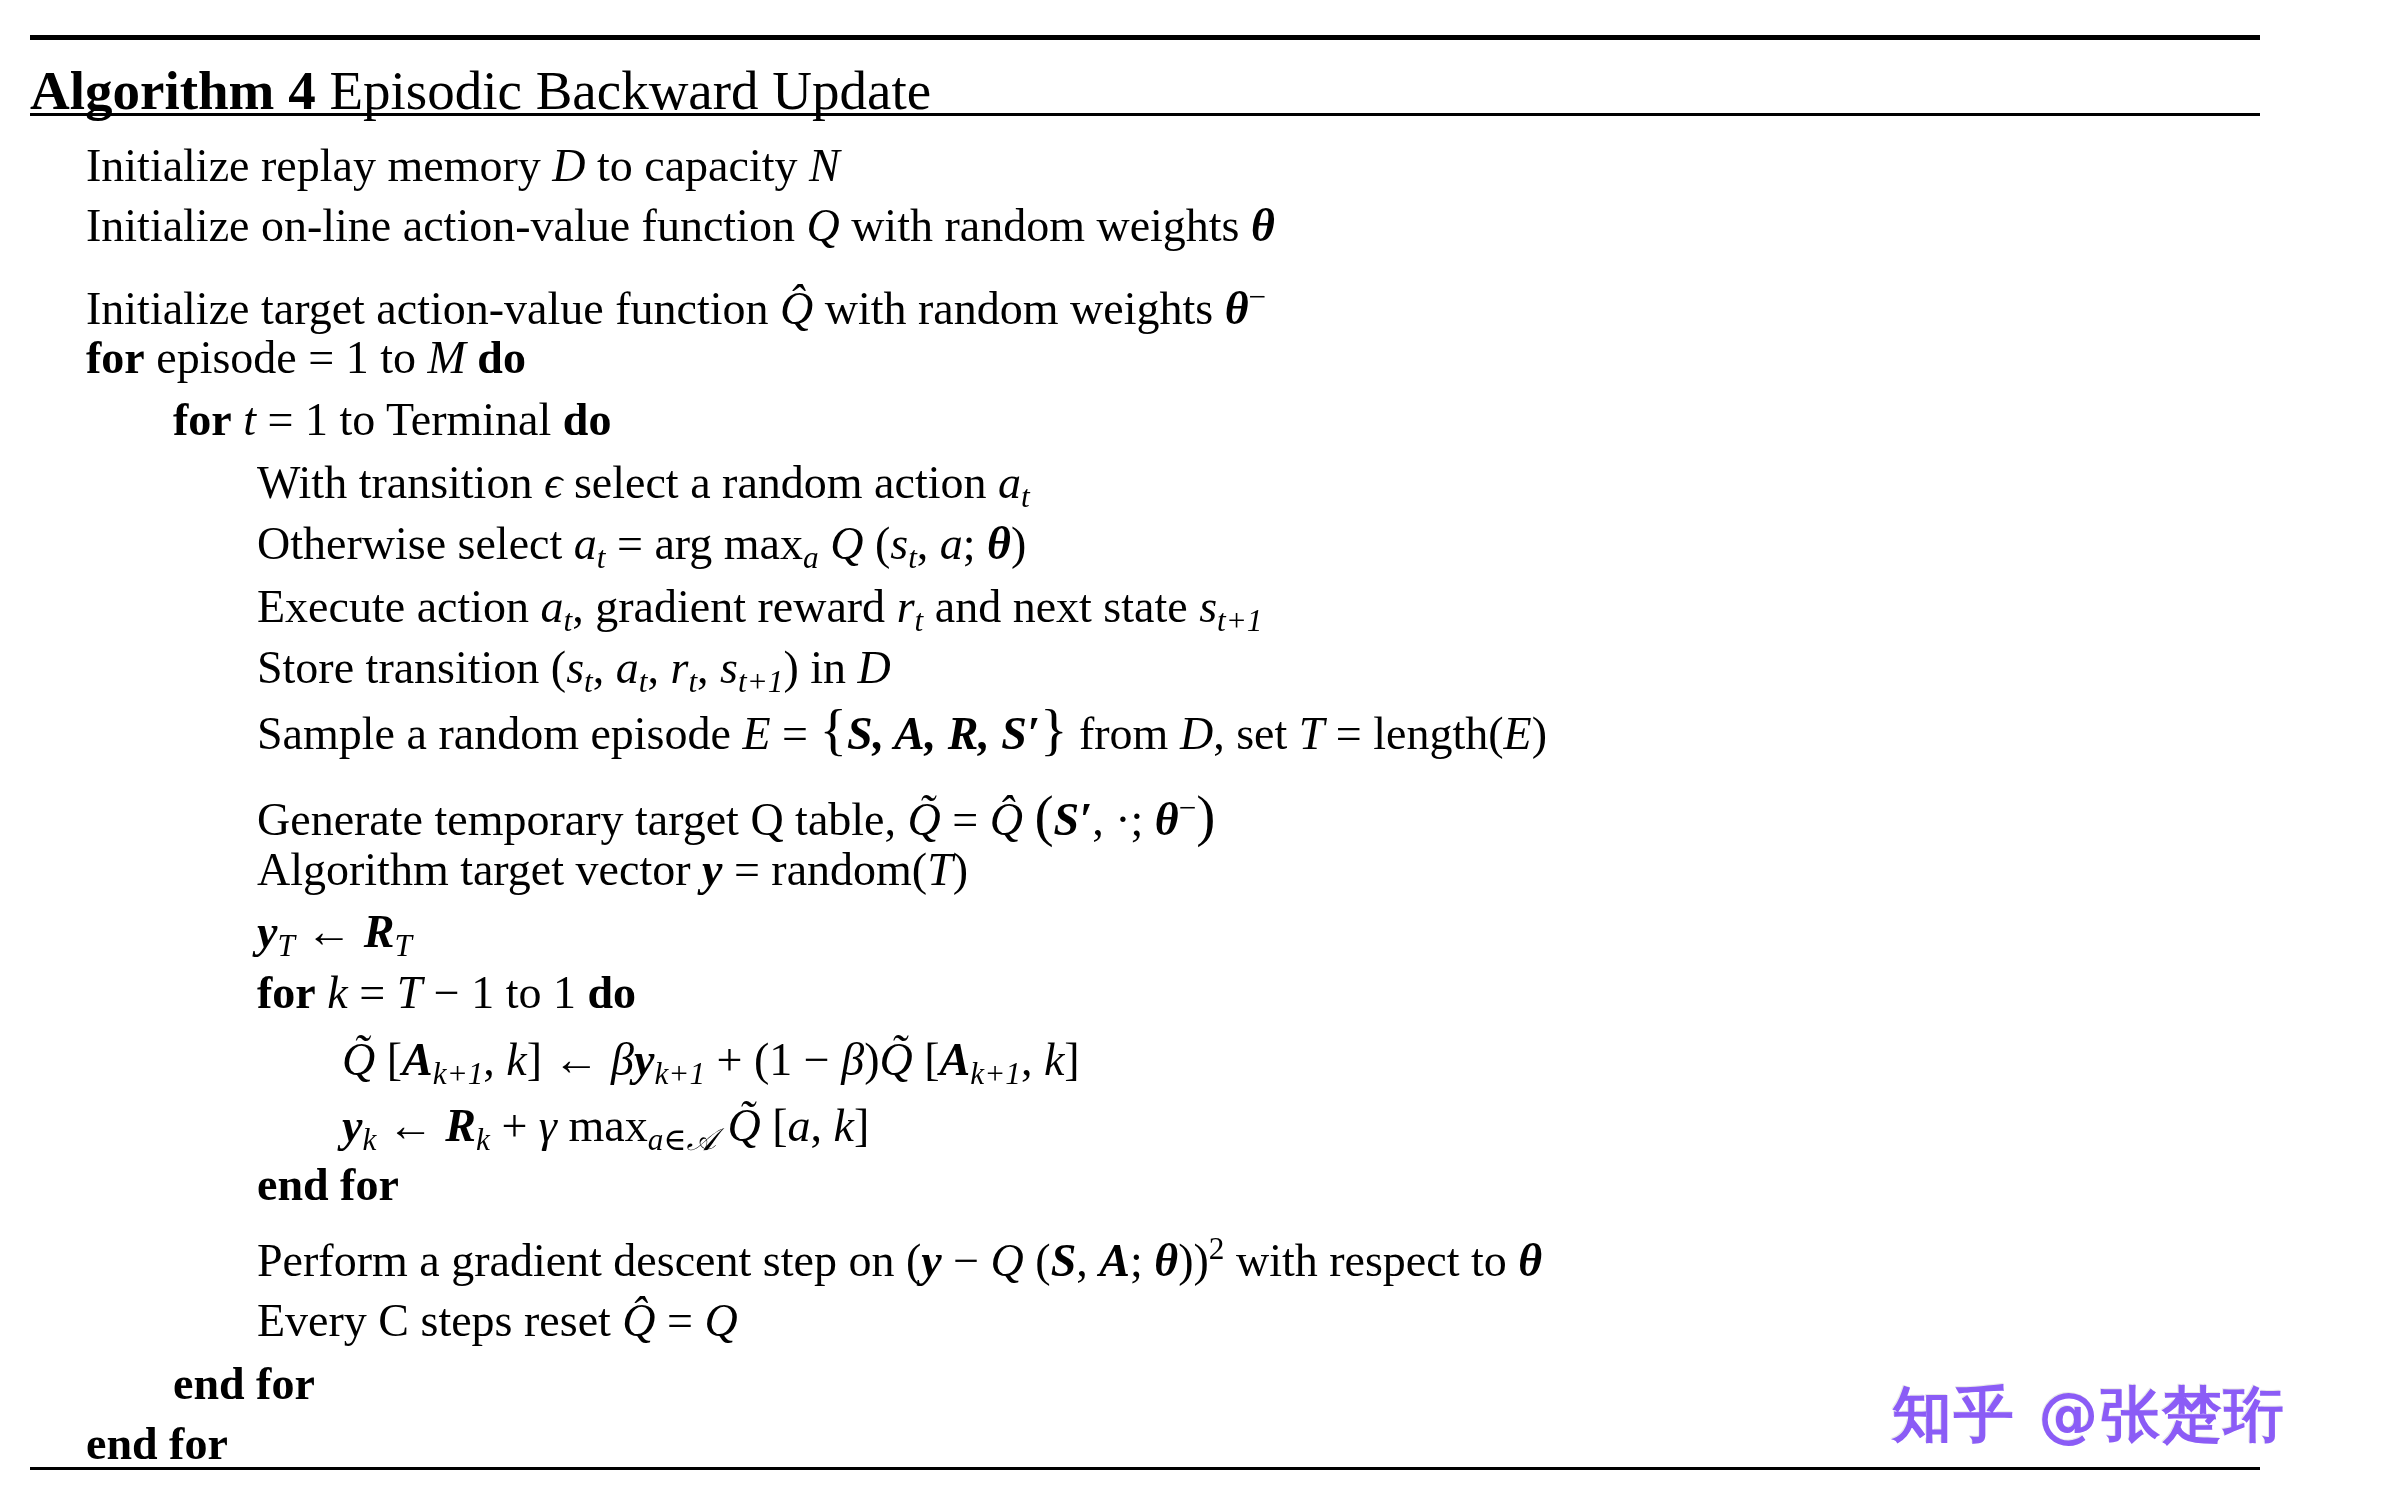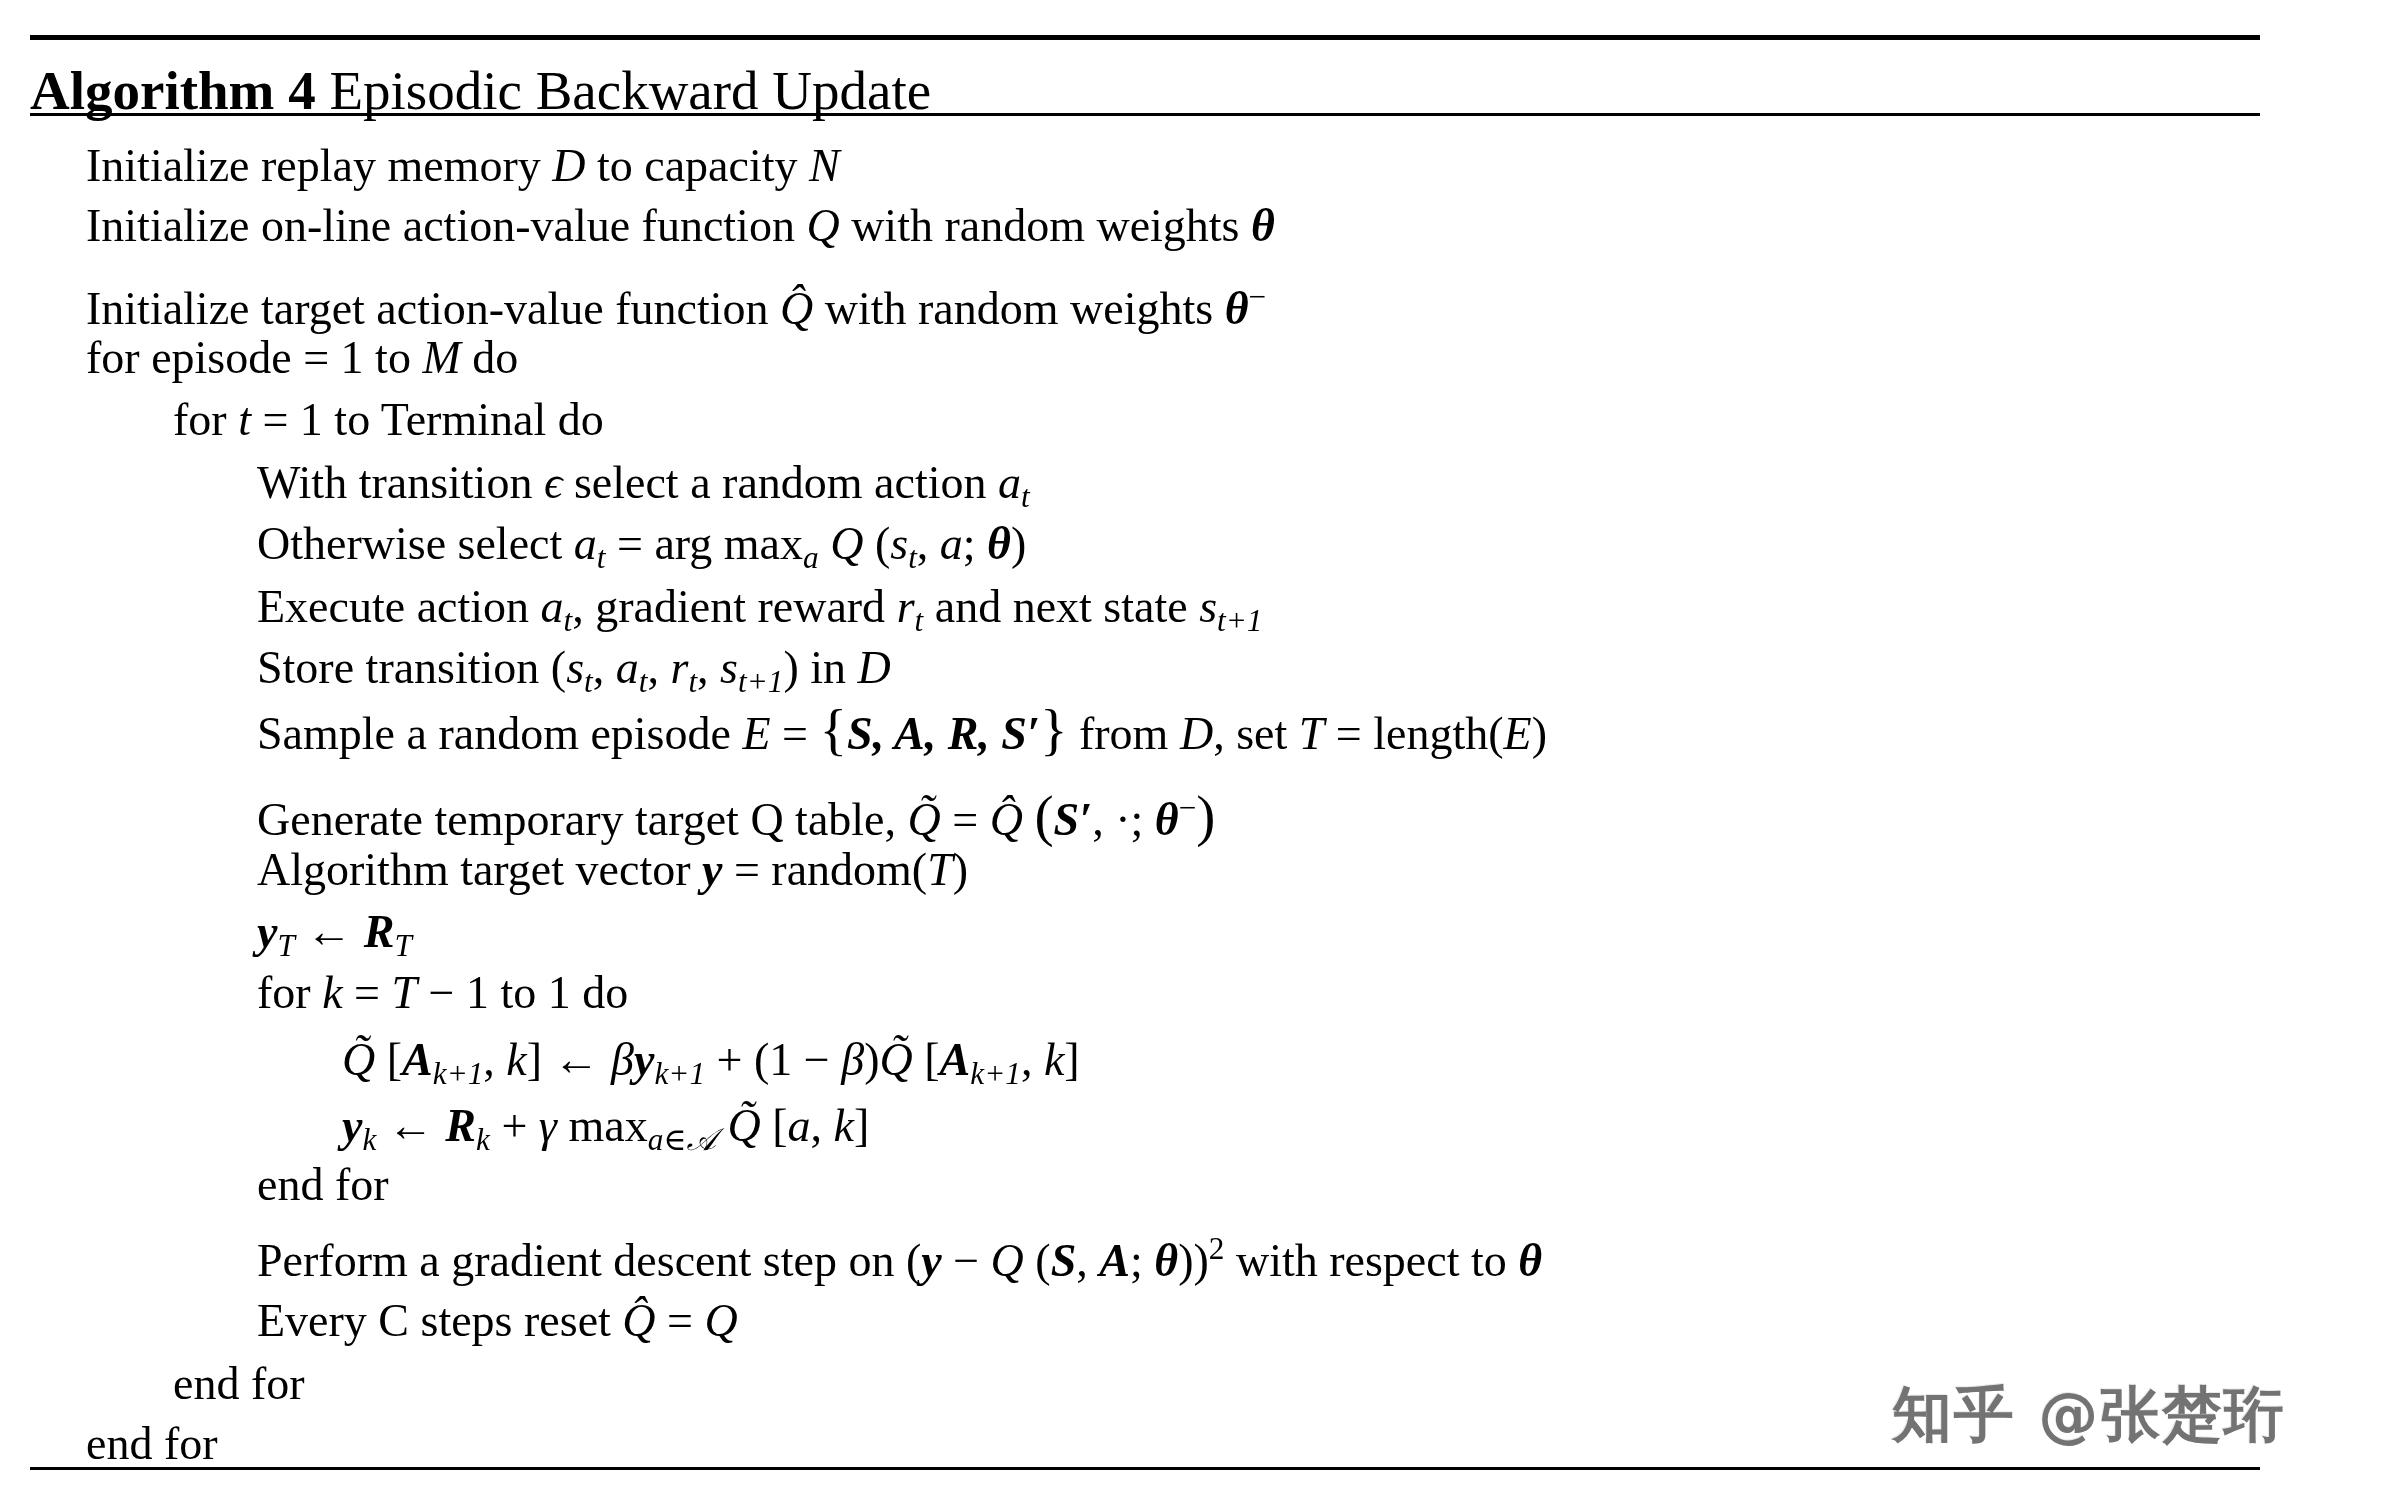--- a/index.html
+++ b/index.html
@@ -5,28 +5,28 @@
   html, body { margin: 0; padding: 0; background: #ffffff; }
   body { width: 2401px; height: 1508px; position: relative; overflow: hidden;
          font-family: "Liberation Serif", "DejaVu Serif", serif; color: #000; }
   .rule { position: absolute; left: 30px; width: 2230px; background: #000; }
   .rule.top { top: 35px; height: 4.5px; }
   .rule.mid { top: 113px; height: 2.7px; }
   .rule.bot { top: 1467px; height: 2.7px; }
   .title { position: absolute; left: 30px; top: 91px; font-size: 55px; line-height: 0; white-space: nowrap; }
   .title .lbl { font-weight: bold; }
   .line { position: absolute; font-size: 46px; line-height: 0; white-space: nowrap; }
-  .seg-b { font-weight: normal; margin-top: 9px; }
+  .seg-b { font-weight: bold; margin-top: 9px; }
   .seg-i { font-style: italic; }
   .seg-bi { font-weight: bold; font-style: italic; }
   .seg-sub { font-style: italic; font-size: 0.68em; vertical-align: -0.28em; }
   .seg-sup { font-size: 0.68em; vertical-align: 0.55em; }
   .seg-big { font-size: 1.25em; }
   .watermark { position: absolute; left: 1892px; top: 1375px; font-family: "DejaVu Sans", sans-serif;
-               font-size: 60px; font-weight: bold; color: #737373; white-space: nowrap;
+               font-size: 60px; font-weight: bold; color: #8b5cf6; white-space: nowrap;
                text-shadow: 1.8px 1.8px 0 #ffffff, -0.9px -0.9px 0 #e8e8e8; letter-spacing: 1.8px; text-align: center; }
 </style>
 </head>
 <body>
 
 <div class="rule top"></div>
 <div class="title">
   <span class="lbl">Algorithm 4</span>
   <span>Episodic Backward Update</span>
 </div>

